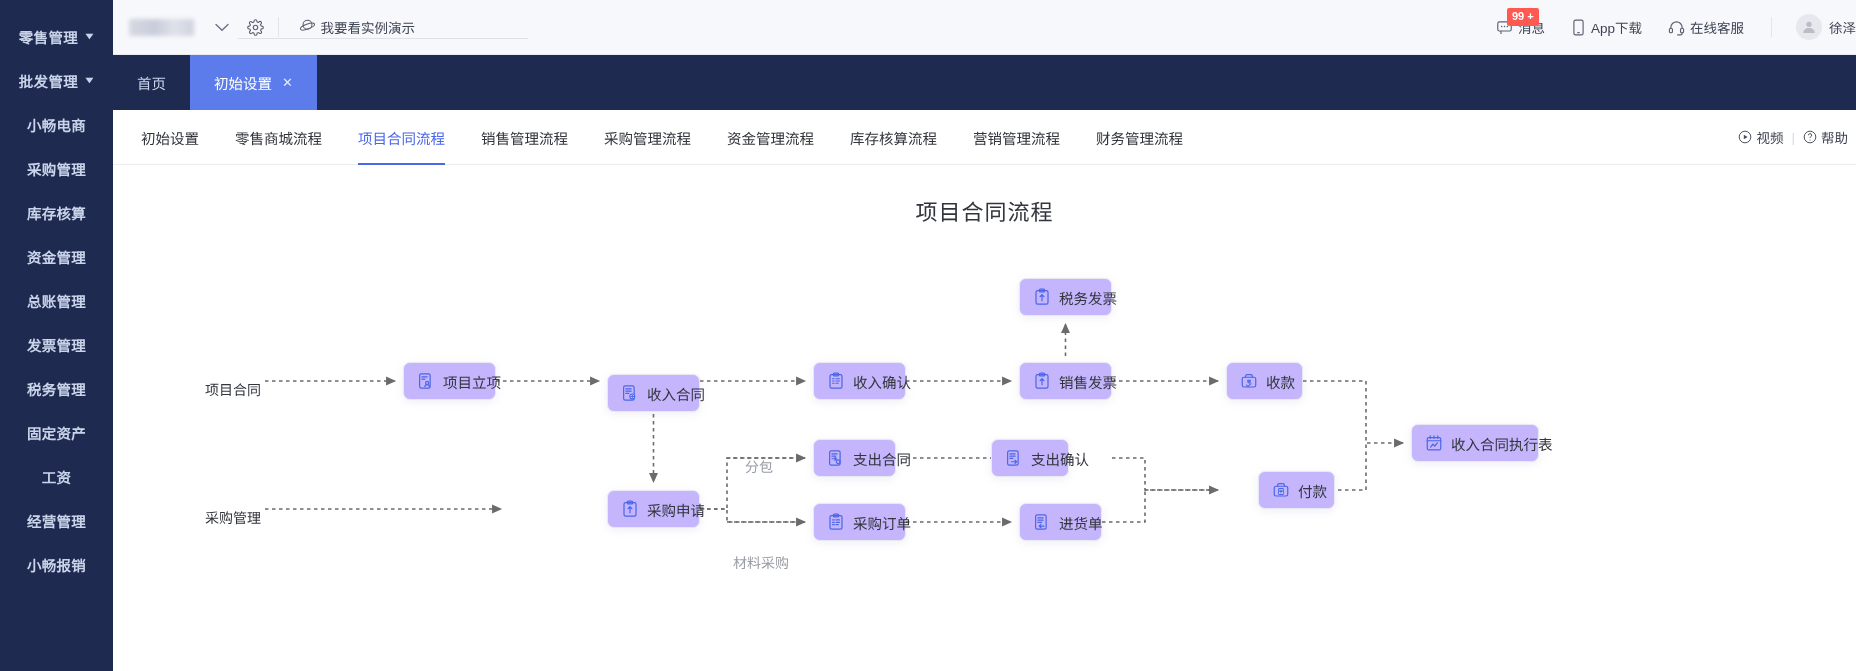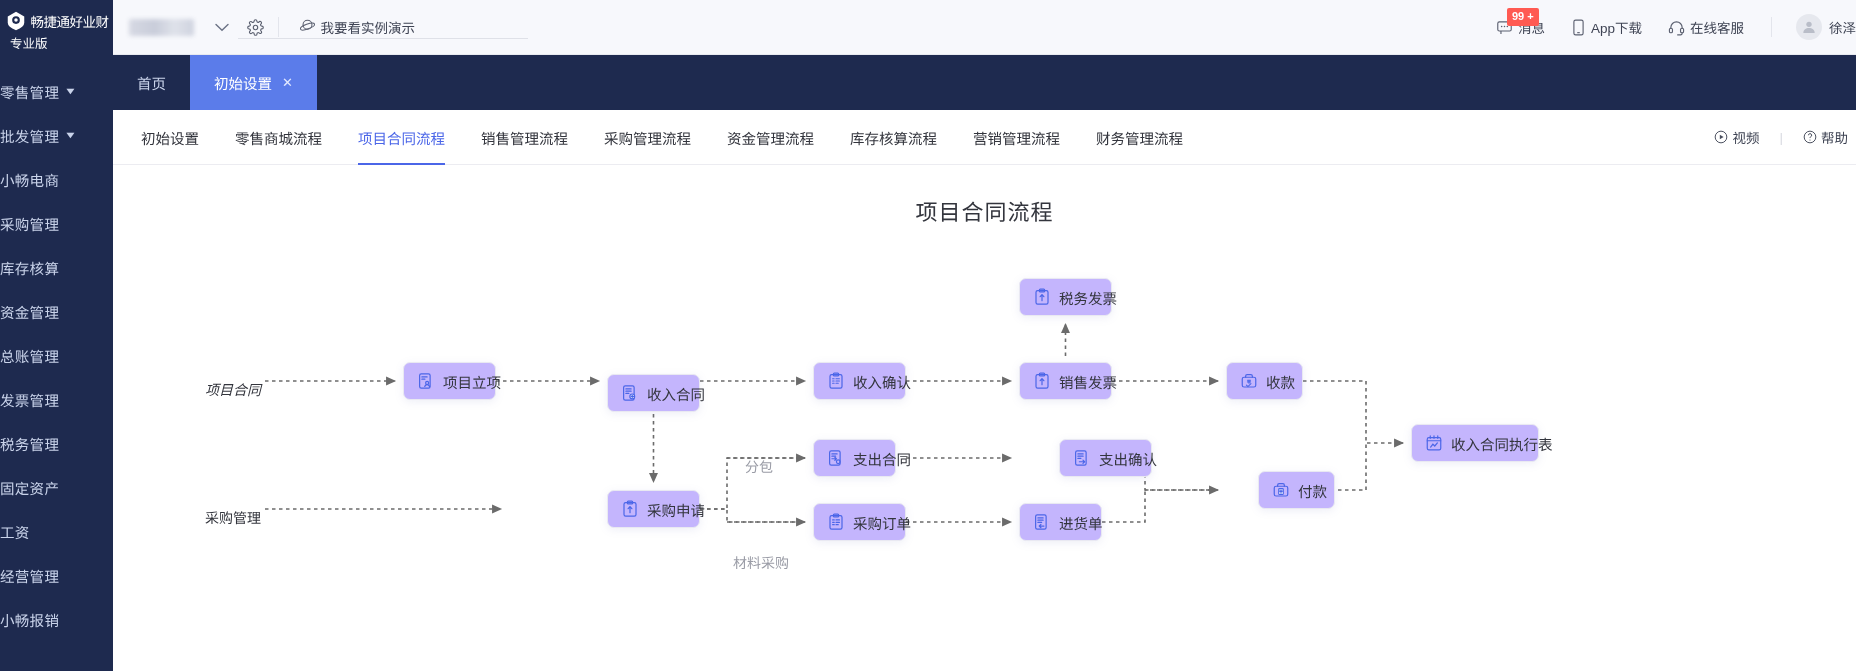--- a/index.html
+++ b/index.html
@@ -26,23 +26,23 @@
   }
   .logo-row { display:flex; align-items:center; gap:4px; }
   .logo-mark {
     width:22px; height:22px; flex:0 0 22px;
     display:flex; align-items:center; justify-content:center;
   }
   .logo-text { color:#fff; font-size:13.5px; letter-spacing:-0.5px; white-space:nowrap; }
   .logo-sub { color:#ffffff; font-size:12.5px; align-self:flex-start; margin-left:10px; margin-top:1px;}
   .nav { width:113px; margin-top:14px; }
   .nav-item {
-    height:44px; display:flex; align-items:center; 
+    height:44px; display:flex; align-items:center; justify-content:center;
     color:#c9d3ea; font-size:14.5px; letter-spacing:0.3px;
-    cursor:pointer; position:relative;
+    cursor:pointer; position:relative;font-weight:bold;
   }
   .nav-item .caret {
     margin-left:7px; font-size:9px; color:#c9d3ea; transform:scaleX(1.5);
     display:inline-block;
   }
 
   
   .header {
     position:absolute; left:113px; top:0; right:0; height:55px;
     background:#f7f8fc; border-bottom:1px solid #e8eaf0;
@@ -106,21 +106,21 @@
     font-size:14.5px; color:#33353d; padding:0 0 0 0; margin-left:36px;
     height:55px; display:flex; align-items:center; cursor:pointer;
     position:relative; white-space:nowrap;
   }
   .stab:first-child { margin-left:28px; }
   .stab.active { color:#4b66e8; }
   .stab.active:after {
     content:""; position:absolute; left:0; right:0; bottom:0; height:2px; background:#4b66e8;
   }
   .subbar-right {
-    margin-left:auto; display:flex; align-items:center; gap:12px; padding-right:0px;
+    margin-left:auto; display:flex; align-items:center; gap:0; padding-right:0px;
     color:#3f4454; font-size:13.5px;
   }
   .sbr-item { display:flex; align-items:center; gap:4px; cursor:pointer; padding:0 8px; }
   .sbr-sep { color:#d8dae1; }
 
   
   .canvas {
     position:absolute; left:113px; top:166px; right:0; bottom:0;
     background:#fff; overflow:hidden;
   }
@@ -145,33 +145,20 @@
     font-size:14.5px; color:#33353d; white-space:nowrap; cursor:pointer;
   }
   .node .nicon { width:18px; height:18px; flex:0 0 18px; display:flex; }
 </style>
 </head>
 <body>
 
 <div id="app">
 
   <div class="sidebar">
-    <div class="logo-wrap">
-      <div class="logo-row">
-        <span class="logo-mark">
-          <svg width="22" height="22" viewBox="0 0 24 24">
-            <path d="M12 2 L21 7 L21 14 Q21 19 12 22 Q3 19 3 14 L3 7 Z" fill="#ffffff"></path>
-            <circle cx="12" cy="11" r="4.2" fill="#1e2a4f"></circle>
-            <circle cx="12" cy="11" r="1.9" fill="#ffffff"></circle>
-          </svg>
-        </span>
-        <span class="logo-text">畅捷通好业财</span>
-      </div>
-      <span class="logo-sub">专业版</span>
-    </div>
     <div class="nav" id="sidebar-nav">
         <div class="nav-item">
           <span>零售管理</span>
           <span class="caret">▼</span>
         </div>
         <div class="nav-item">
           <span>批发管理</span>
           <span class="caret">▼</span>
         </div>
         <div class="nav-item">
@@ -351,21 +338,21 @@
           <polyline points="614,356 692,356" marker-end="url(#arw)"></polyline>
           <polyline points="793,292 898,292" marker-end="url(#arw)"></polyline>
           <polyline points="793,356 898,356" marker-end="url(#arw)"></polyline>
           <polyline points="999,292 1032,292 1032,324 1105,324"></polyline>
           <polyline points="1032,324 1105,324" marker-end="url(#arw)"></polyline>
           <polyline points="989,356 1032,356 1032,324"></polyline>
           <polyline points="1190,324 1253,324 1253,277"></polyline>
         </g>
     </svg>
     <div id="labellayer">
-        <div class="rowlabel" style="left: 92px; top: 213px; font-style: italic;">项目合同</div>
+        <div class="rowlabel" style="left: 92px; top: 213px;">项目合同</div>
         <div class="rowlabel" style="left: 92px; top: 341px;">采购管理</div>
         <div class="edgelabel" style="left: 632px; top: 290px;">分包</div>
         <div class="edgelabel" style="left: 620px; top: 386px;">材料采购</div>
       </div>
     <div id="nodelayer">
         <div class="node" style="left: 290px; top: 196px; width: 93px;">
           <span class="nicon">
             <svg width="18" height="18" viewBox="0 0 24 24" fill="none" stroke="#4b66e8" stroke-width="1.6" stroke-linecap="round">
               <rect x="3.5" y="2.5" width="14" height="19" rx="2.2"></rect>
               <path d="M6.5 6.5h7M6.5 9.5h4"></path>
@@ -452,21 +439,21 @@
           <span class="nicon">
             <svg width="18" height="18" viewBox="0 0 24 24" fill="none" stroke="#4b66e8" stroke-width="1.6" stroke-linecap="round">
               <rect x="3.5" y="2.5" width="14" height="19" rx="2.2"></rect>
               <path d="M6.5 6.5h7M6.5 9.5h5"></path>
               <path d="M6.5 13h6M12.5 13 L10.5 11M12.5 13 L10.5 15"></path>
               <circle cx="15" cy="17" r="2.4"></circle>
             </svg>
           </span>
           <span>支出合同</span>
         </div>
-        <div class="node" style="left: 946px; top: 273px; width: 93px;">
+        <div class="node" style="left: 878px; top: 273px; width: 78px;">
           <span class="nicon">
             <svg width="18" height="18" viewBox="0 0 24 24" fill="none" stroke="#4b66e8" stroke-width="1.6" stroke-linecap="round">
               <rect x="3.5" y="2.5" width="14" height="19" rx="2.2"></rect>
               <path d="M6.5 6.5h7M6.5 9.5h7M6.5 12.5h4"></path>
               <path d="M8.5 17h7M15.5 17 L13.3 14.8M15.5 17 L13.3 19.2"></path>
             </svg>
           </span>
           <span>支出确认</span>
         </div>
         <div class="node" style="left: 700px; top: 337px; width: 93px; align-items: center;">

